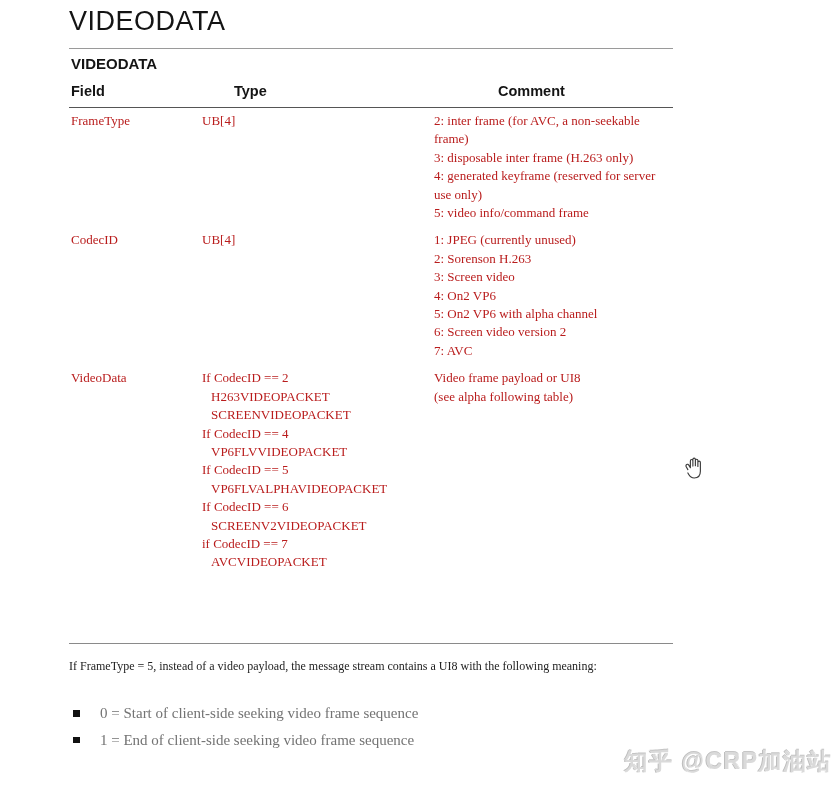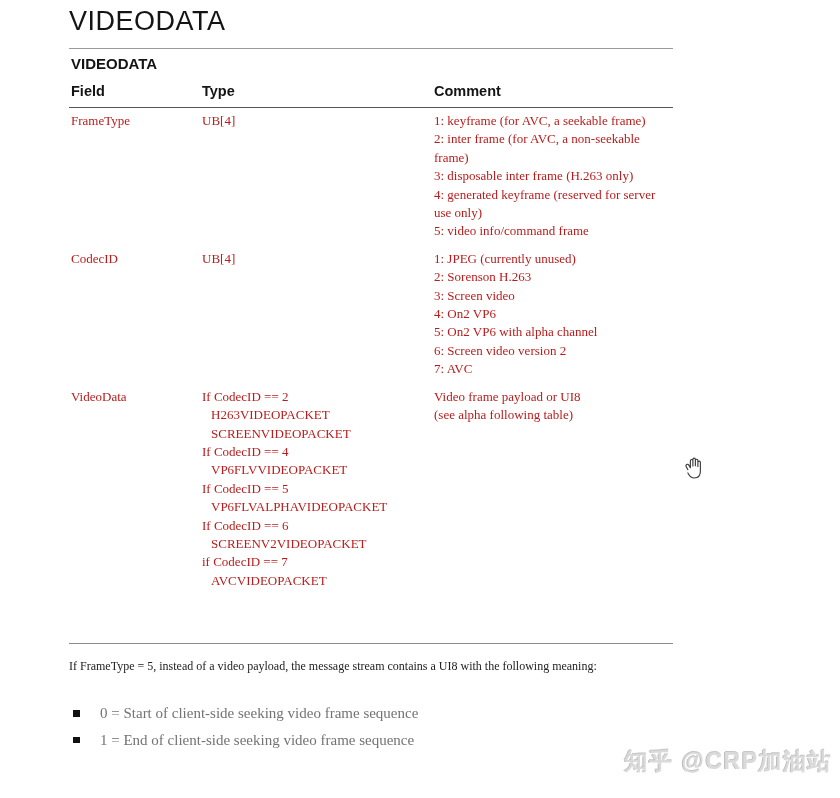--- a/index.html
+++ b/index.html
@@ -19,21 +19,21 @@
   .rule-head  { top:107px; background:#555555; }
   .rule-bottom{ top:643px; background:#8a8a8a; }
 
   .tbl-caption {
     position:absolute; left:2px; top:55px;
     font-size:15px; font-weight:700; color:#141414;
   }
   .tbl-head {
     position:absolute; left:2px; top:83px; width:602px;
     display:grid; grid-template-columns:131px 232px 239px;
-    font-size:14.5px; font-weight:700; color:#141414;
+    font-size:14.5px; font-weight:700; color:#141414;gap:32px;
   }
 
   .tbl-body { position:absolute; left:2px; top:112px; width:602px; }
   .trow {
     display:grid; grid-template-columns:131px 232px 239px;
     padding-bottom:9px;
     font-size:13px; line-height:18.4px; color:#b91c1c;font-family:Liberation Serif, serif;
   }
   .cell { padding-right:10px; }
   .tline.ind { padding-left:9px; }
@@ -84,21 +84,20 @@
 
     <div class="rule rule-head"></div>
 
     <div class="tbl-body" id="tbl-body">
   <div class="trow">
     <div class="cell field">FrameType</div>
     <div class="cell type">
             <div class="tline">UB[4]</div>
           </div>
     <div class="cell comment">
-            <div class="citem">1: keyframe (for AVC, a seekable frame)</div>
             <div class="citem">2: inter frame (for AVC, a non-seekable frame)</div>
             <div class="citem">3: disposable inter frame (H.263 only)</div>
             <div class="citem">4: generated keyframe (reserved for server use only)</div>
             <div class="citem">5: video info/command frame</div>
           </div>
   </div>
 
   <div class="trow">
     <div class="cell field">CodecID</div>
     <div class="cell type">

